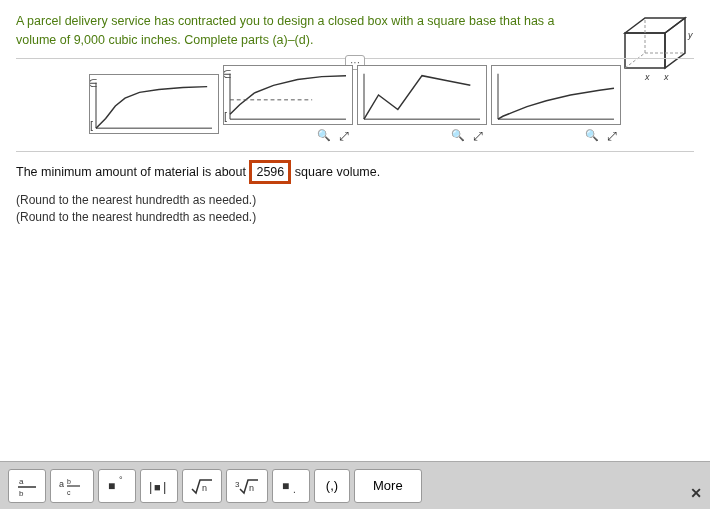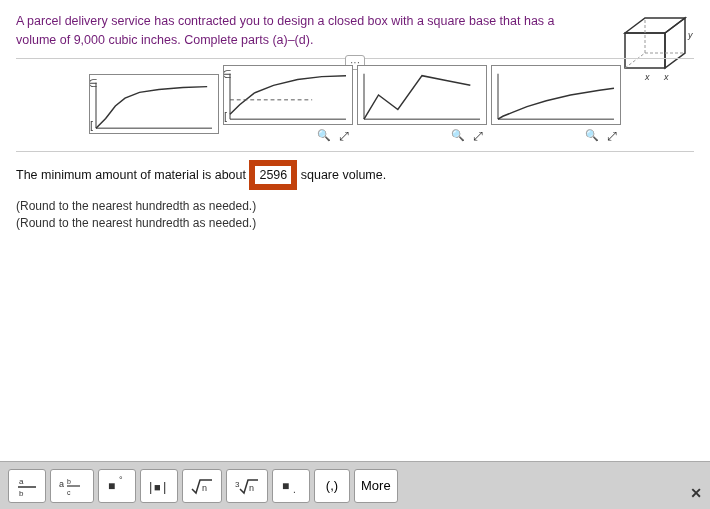--- a/index.html
+++ b/index.html
@@ -23,21 +23,21 @@
     .content-area {
       background: white;
       margin: 0;
       padding: 12px 16px 8px 16px;
       flex: 1;
       overflow: hidden;
     }
     .problem-text {
       font-size: 12.5px;
       line-height: 1.5;
-      color: #701a75;
+      color: #4d7c0f;
       margin-bottom: 8px;
     }
     .box-image {
       position: absolute;
       top: 8px;
       right: 10px;
       width: 90px;
       height: 80px;
     }
     .graphs-row {
@@ -124,21 +124,21 @@
       color: #111;
       margin-bottom: 4px;
     }
     .answer-text {
       font-size: 12.5px;
       color: #111;
       line-height: 1.5;
     }
     .answer-box {
       display: inline-block;
-      border: 6px solid #c2410c;
+      border: 3px solid #c2410c;
       padding: 0px 4px;
       min-width: 36px;
       text-align: center;
       background: white;
       font-size: 12.5px;
     }
     .input-box {
       display: inline-block;
       border: 1px solid #555;
       padding: 0px 4px;
@@ -172,21 +172,21 @@
       min-width: 36px;
       height: 34px;
       display: flex;
       align-items: center;
       justify-content: center;
     }
     .more-btn {
       background: white;
       border: 1px solid #999;
       border-radius: 3px;
-      padding: 3px 6px;
+      padding: 3px 18px;
       cursor: pointer;
       font-size: 13px;
       height: 34px;
       display: flex;
       align-items: center;
       justify-content: center;
     }
     .close-x {
       position: absolute;
       bottom: 8px;

